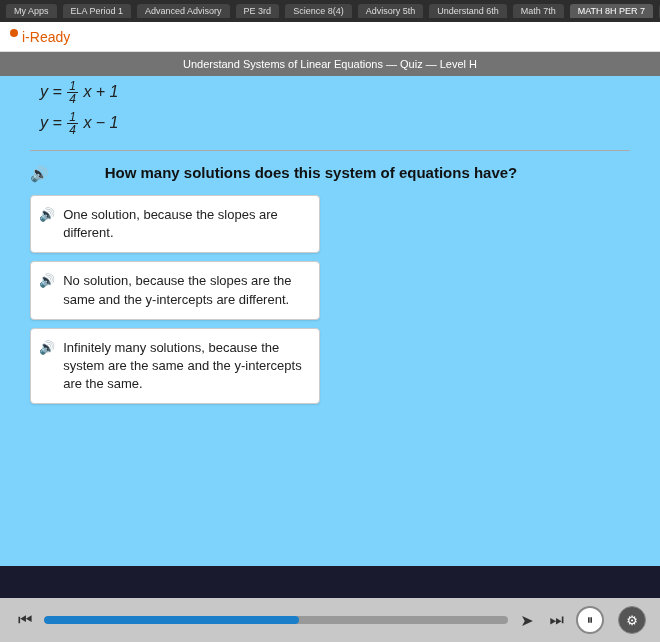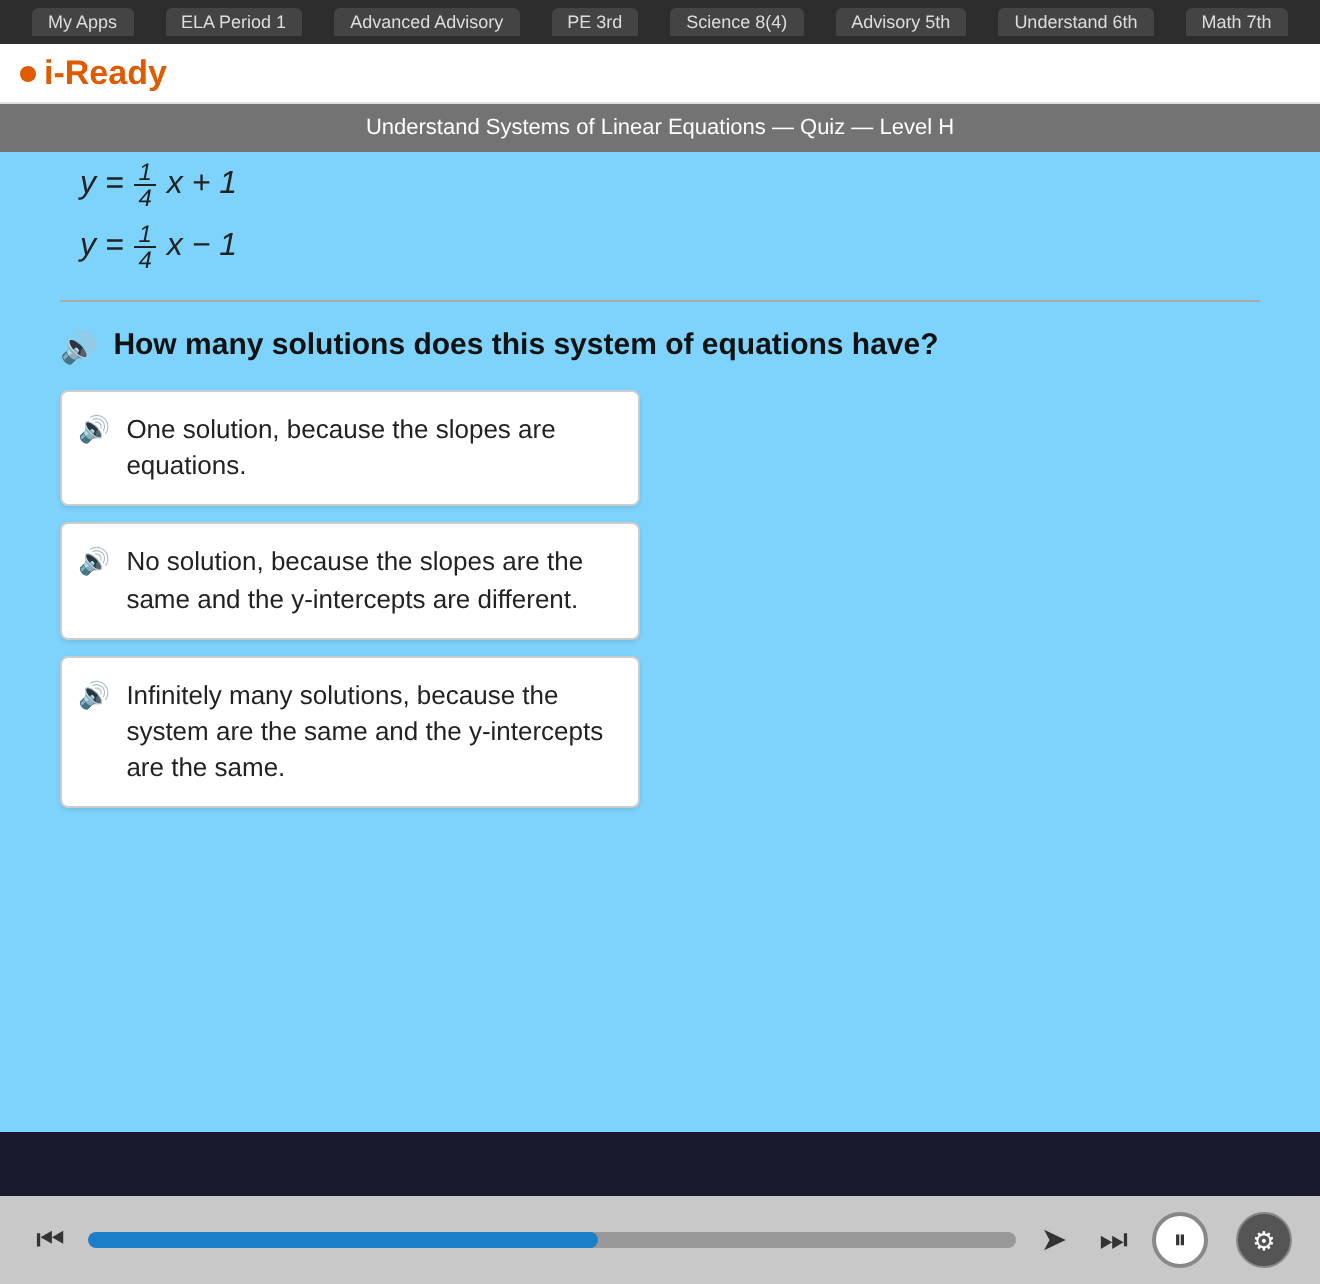--- a/index.html
+++ b/index.html
@@ -25,42 +25,40 @@
       overflow: hidden;
       white-space: nowrap;
     }
     .browser-tab {
       background: #444;
       border-radius: 3px 3px 0 0;
       padding: 2px 8px;
       font-size: 9px;
       color: #ddd;
       cursor: pointer;
-      margin-left: 10px;
     }
     .browser-tab.active {
       background: #5a5a5a;
       color: #fff;
     }
 
     
     .iready-header {
       background: #fff;
       height: 30px;
       display: flex;
       align-items: center;
       padding: 0 10px;
       border-bottom: 1px solid #ddd;
     }
     .iready-logo {
-      font-size: 17px;
-      font-weight: bold;
+      font-size: 14px;
+      font-weight: normal;
       color: #e05a00;
       display: flex;
-      align-items: center;
       gap: 2px;
     }
     .iready-logo .dot {
       width: 8px;
       height: 8px;
       background: #e05a00;
       border-radius: 50%;
       display: inline-block;
       margin-right: 2px;
     }
@@ -124,20 +122,21 @@
       color: #1a6bb5;
       font-size: 15px;
       margin-top: 2px;
       cursor: pointer;
     }
     .question-text {
       font-size: 15px;
       font-weight: bold;
       color: #111;
       line-height: 1.3;
+      margin-left: 48px;
     }
 
     
     .answer-options {
       display: flex;
       flex-direction: column;
       gap: 8px;
       padding-left: 0px;
     }
     .answer-option {
@@ -287,21 +286,21 @@
   <div class="question-section">
     <div class="question-label">
       <span class="speaker-icon">🔊</span>
       <span class="question-text">How many solutions does this system of equations have?</span>
     </div>
 
     <div class="answer-options">
 
       <div class="answer-option">
         <span class="option-speaker">🔊</span>
-        <span class="option-text">One solution, because the slopes are equations.</span>
+        <span class="option-text">One solution, because the slopes are different.</span>
       </div>
 
       <div class="answer-option">
         <span class="option-speaker">🔊</span>
         <span class="option-text">No solution, because the slopes are the same and the y-intercepts are different.</span>
       </div>
 
       <div class="answer-option">
         <span class="option-speaker">🔊</span>
         <span class="option-text">Infinitely many solutions, because the system are the same and the y-intercepts are the same.</span>

